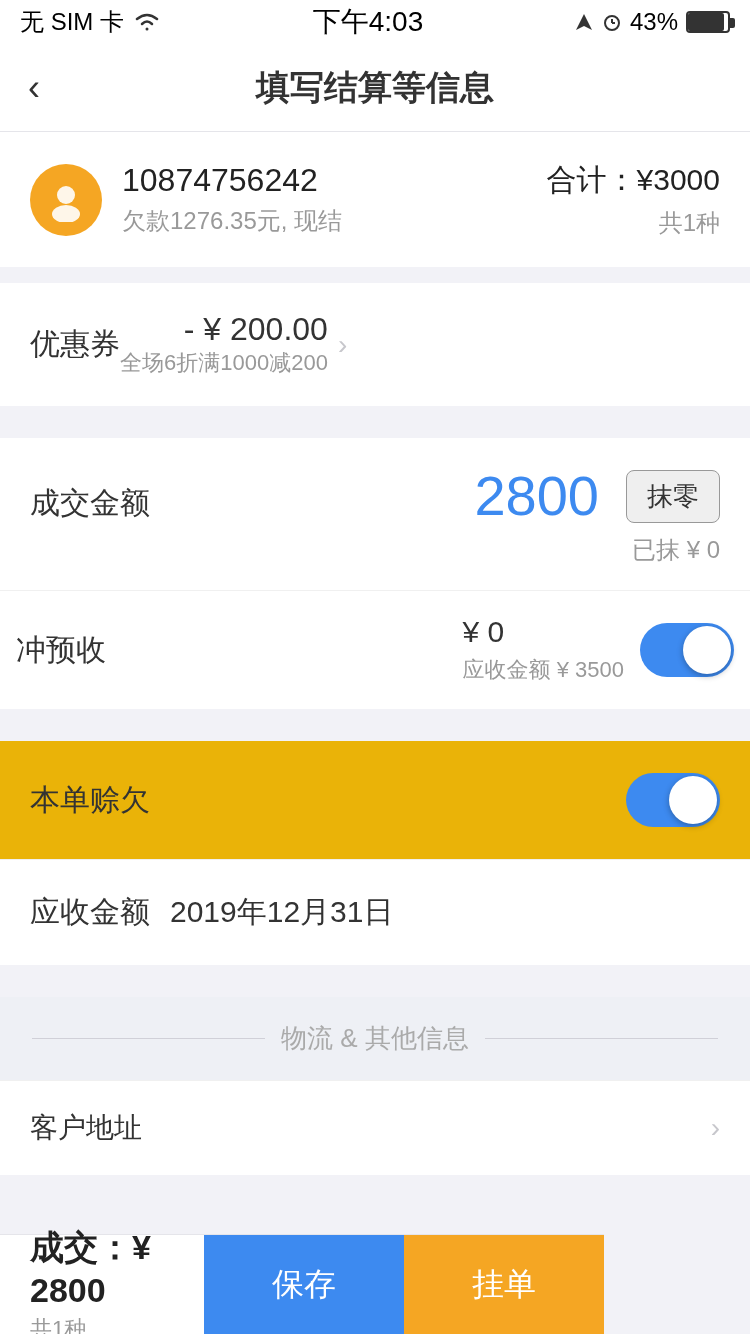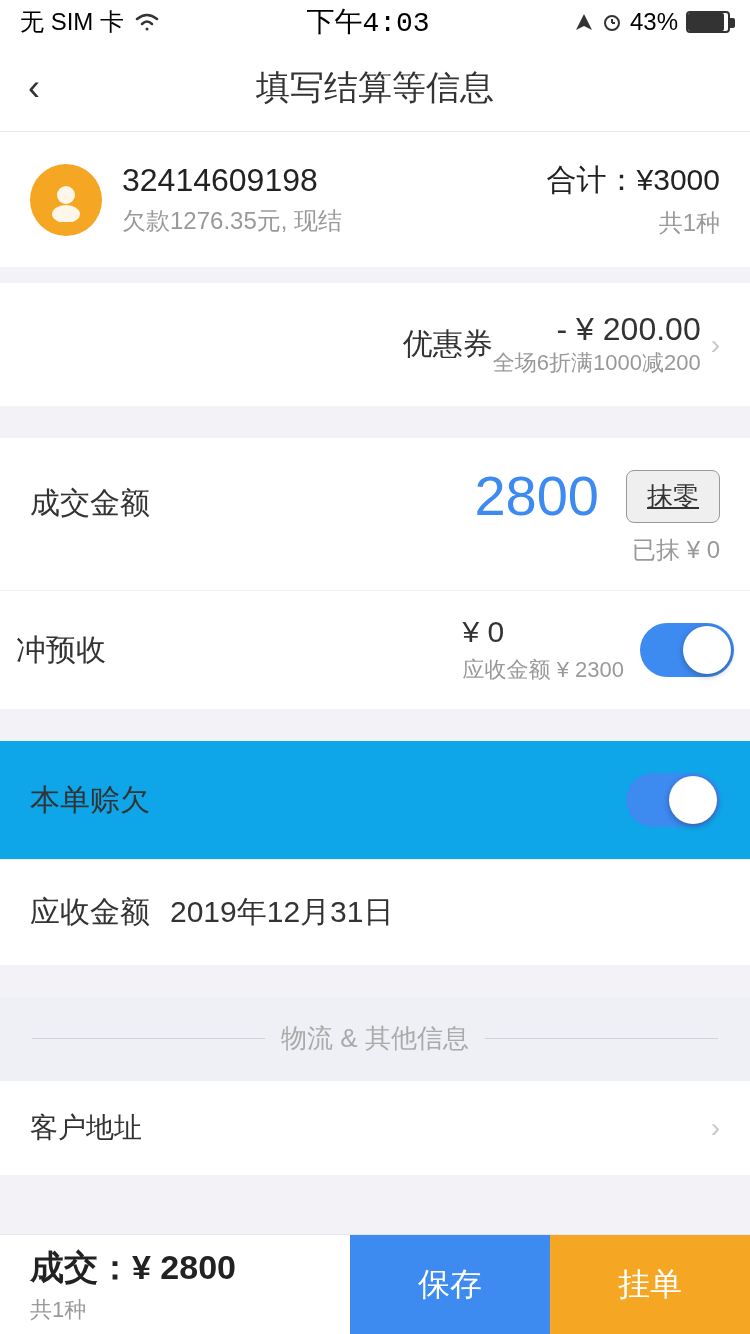--- a/index.html
+++ b/index.html
@@ -16,21 +16,21 @@
     .status-bar {
       display: flex;
       justify-content: space-between;
       align-items: center;
       background: #fff;
       height: 44px;
       padding: 0 20px;
       font-size: 24px;
     }
     .status-left { display: flex; align-items: center; gap: 8px; }
-    .status-center { font-size: 28px; font-weight: 500; font-family: Liberation Mono, monospace; }
+    .status-center { font-size: 28px; font-weight: 500; }
     .status-right { display: flex; align-items: center; gap: 8px; font-size: 24px; }
     .battery-icon {
       width: 44px; height: 22px; border: 2px solid #333; border-radius: 4px; position: relative; display: inline-block;
     }
     .battery-icon::after {
       content: ''; position: absolute; right: -7px; top: 5px; width: 5px; height: 10px; background: #333; border-radius: 0 2px 2px 0;
     }
     .battery-fill { width: 91%; height: 100%; background: #333; border-radius: 2px; }
 
     
@@ -45,21 +45,21 @@
     }
     .nav-back {
       position: absolute;
       left: 28px;
       font-size: 36px;
       color: #333;
       cursor: pointer;
     }
     .nav-title {
       font-size: 34px;
-      font-weight: 400;
+      font-weight: 700;
       color: #333;
     }
 
     
     .card {
       background: #fff;
       margin-bottom: 16px;
     }
     .card-row {
       display: flex;
@@ -79,21 +79,21 @@
     .customer-phone { font-size: 32px; font-weight: 500; color: #222; }
     .customer-sub { font-size: 24px; color: #999; margin-top: 6px; }
     .customer-total { text-align: right; }
     .total-amount { font-size: 30px; font-weight: 500; color: #222; }
     .total-count { font-size: 24px; color: #999; margin-top: 6px; }
 
     
     .coupon-row {
       display: flex;
       align-items: center;
-      justify-content: flex-end;
+      justify-content: flex-start;
       padding: 28px 30px;
       background: #fff;
     }
     .coupon-label { font-size: 30px; color: #333; }
     .coupon-right { display: flex; align-items: center; gap: 10px; }
     .coupon-discount { font-size: 32px; color: #333; font-weight: 500; }
     .coupon-desc { font-size: 22px; color: #999; }
     .chevron-right { font-size: 28px; color: #c7c7cc; }
 
     
@@ -110,21 +110,20 @@
     .deal-label { font-size: 30px; color: #333; }
     .deal-right { display: flex; align-items: center; gap: 27px; margin-left: 46px; }
     .deal-amount { font-size: 56px; font-weight: 400; color: #3d8af0; line-height: 1; }
     .round-btn {
       border: 1px solid #999;
       border-radius: 8px;
       padding: 8px 20px;
       font-size: 26px;
       color: #333;
       cursor: pointer;
-      text-decoration: underline;
     }
     .deal-sub {
       padding: 0 30px 24px;
       font-size: 24px;
       color: #999;
       background: #fff;
       text-align: right;
     }
 
     
@@ -153,21 +152,21 @@
       position: absolute; top: 3px; right: 3px;
       box-shadow: 0 2px 6px rgba(0,0,0,0.3);
     }
 
     
     .debt-row {
       display: flex;
       align-items: center;
       justify-content: space-between;
       padding: 32px 30px;
-      background: #0ea5e9;
+      background: #eab308;
     }
     .debt-label { font-size: 30px; color: #333; }
 
     
     .due-row {
       display: flex;
       align-items: center;
       padding: 32px 30px;
       background: #fff;
       border-top: 1px solid #f0f0f0;
@@ -196,21 +195,21 @@
       border-top: 1px solid #f0f0f0;
     }
     .address-label { font-size: 28px; color: #333; flex-shrink: 0; margin-right: 24px; }
     .address-value { font-size: 28px; color: #333; flex: 1; line-height: 1.5; }
 
     
     .bottom-bar {
       position: fixed;
       bottom: 0;
       left: 0;
-      width: 750px;
+      width: 604px;
       height: 100px;
       display: flex;
       align-items: center;
       background: #fff;
       border-top: 1px solid #e5e5ea;
     }
     .bottom-summary {
       flex: 1;
       padding: 0 30px;
     }
@@ -271,21 +270,21 @@
 
 <div class="card">
   <div class="card-row">
     <div class="avatar">
       <svg width="44" height="44" viewBox="0 0 44 44">
         <circle cx="22" cy="17" r="9" fill="#fff" opacity="0.9"></circle>
         <ellipse cx="22" cy="36" rx="14" ry="9" fill="#fff" opacity="0.9"></ellipse>
       </svg>
     </div>
     <div class="customer-info">
-      <div class="customer-phone">32414609198</div>
+      <div class="customer-phone">10874756242</div>
       <div class="customer-sub">欠款1276.35元, 现结</div>
     </div>
     <div class="customer-total">
       <div class="total-amount">合计：¥3000</div>
       <div class="total-count">共1种</div>
     </div>
   </div>
 </div>
 
 <div class="card">
@@ -312,21 +311,21 @@
     </div>
   </div>
   <div class="deal-sub">已抹  ¥ 0</div>
 
   <div class="prepay-outer">
     <div class="prepay-row">
       <span class="prepay-label">冲预收</span>
       <div class="prepay-right">
         <div>
           <div class="prepay-amount">¥ 0</div>
-          <div class="prepay-sub">应收金额 ¥ 2300</div>
+          <div class="prepay-sub">应收金额 ¥ 3500</div>
         </div>
         <div class="toggle">
           <div class="toggle-knob"></div>
         </div>
       </div>
     </div>
   </div>
 </div>
 
 <div class="section-gap"></div>

